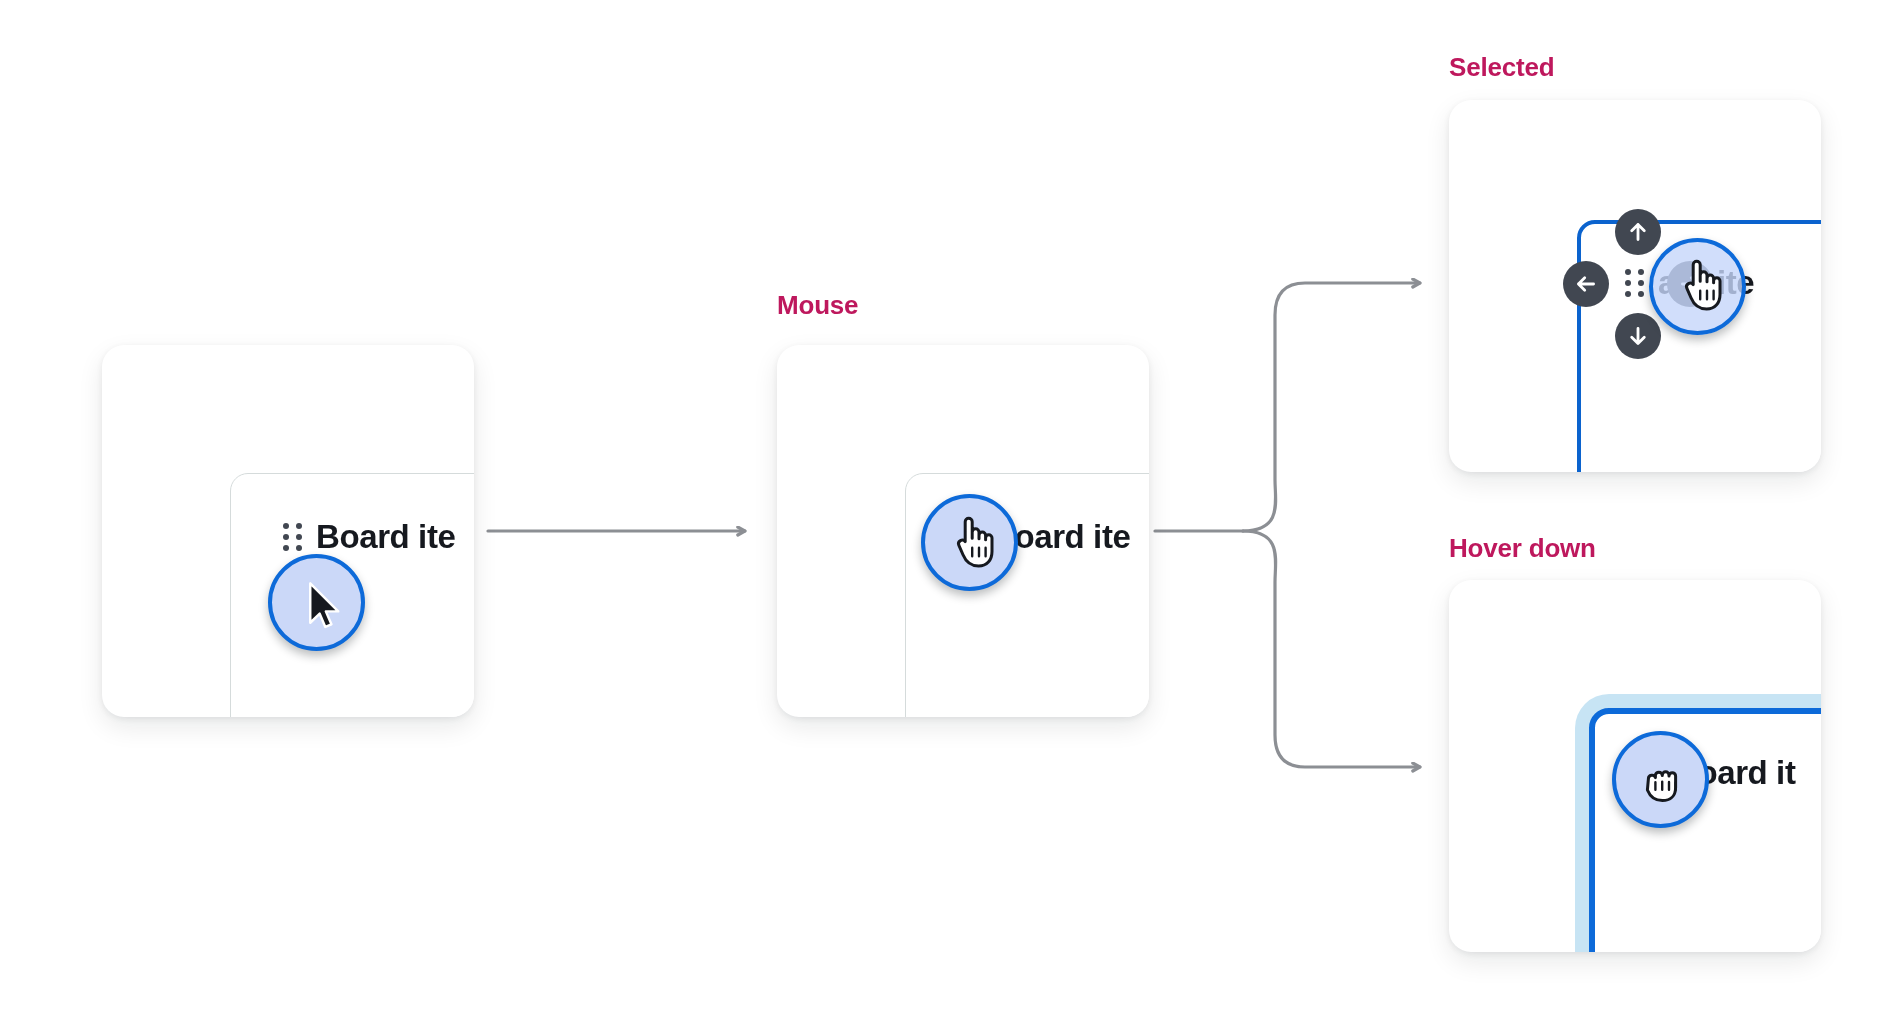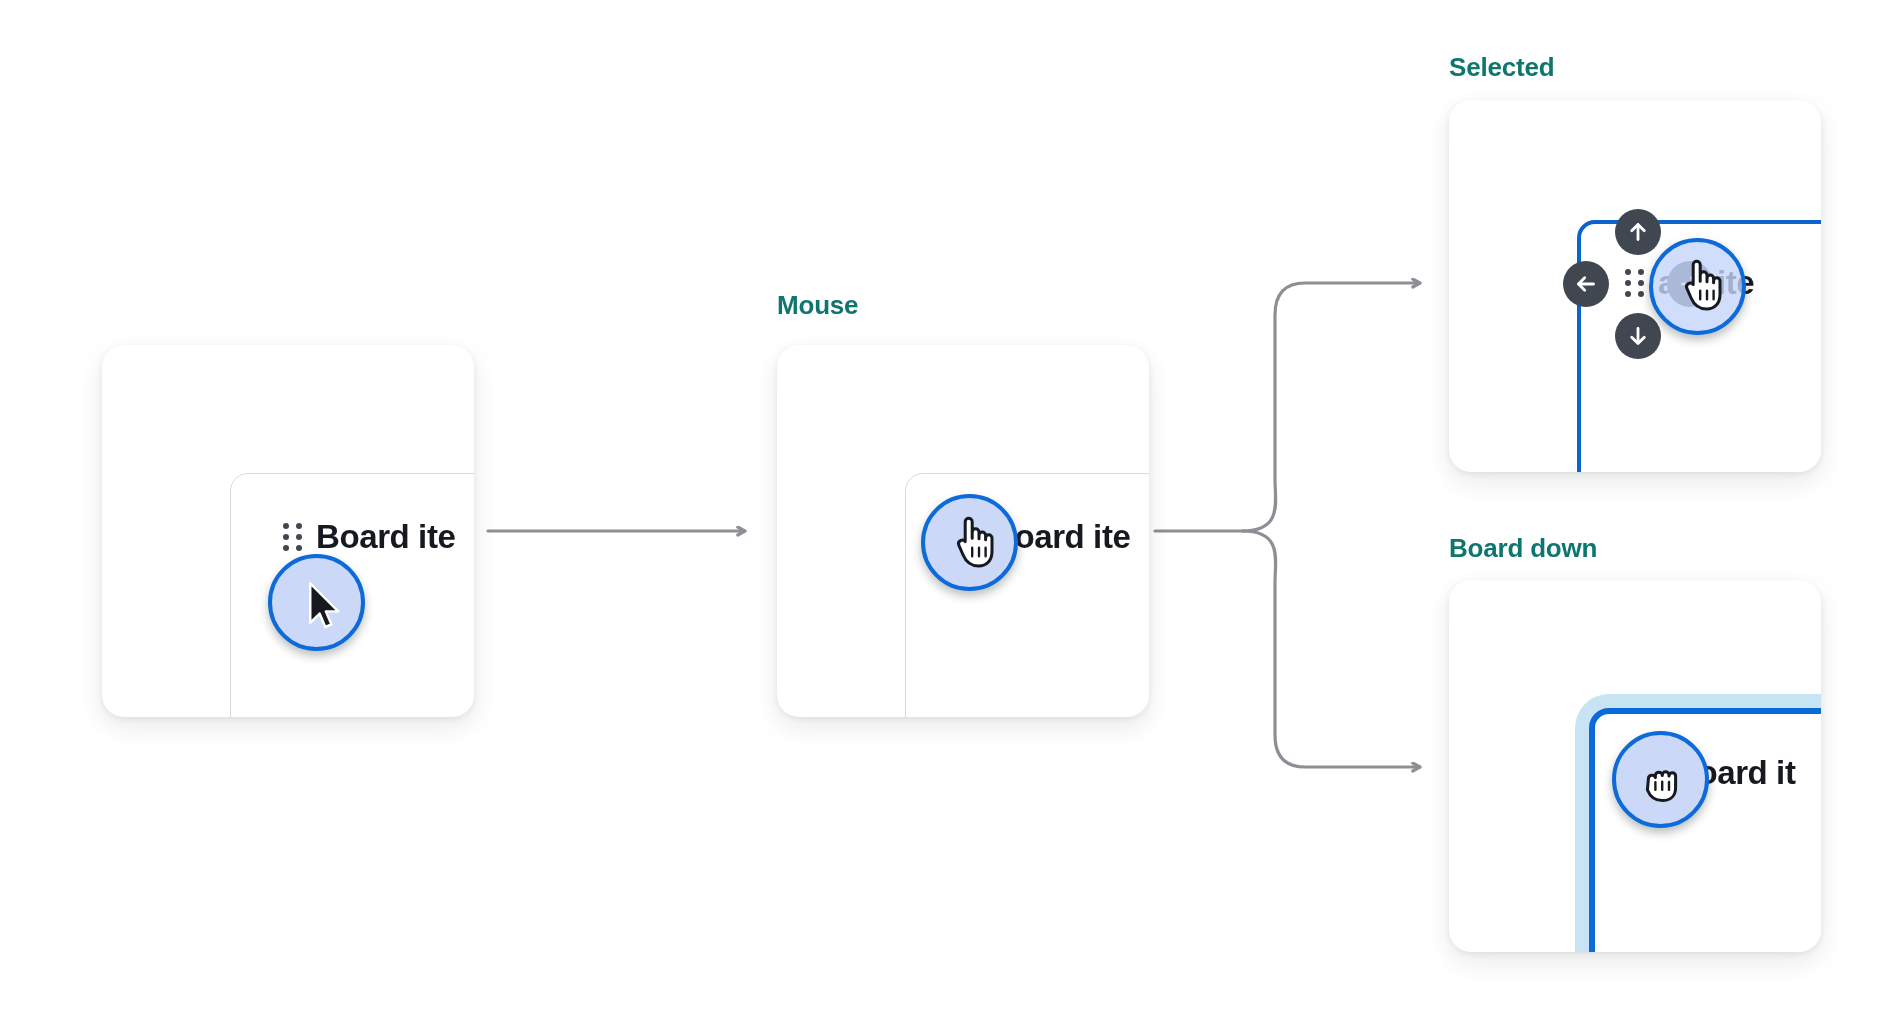--- a/index.html
+++ b/index.html
@@ -20,21 +20,21 @@
     position: absolute;
     inset: 0;
   }
 
   
   .state-label {
     position: absolute;
     font-family: "Liberation Sans", sans-serif;
     font-size: 26px;
     font-weight: 700;
-    color: #0f766e;
+    color: #be185d;
     letter-spacing: -0.2px;
     white-space: nowrap;
   }
 
   
   .panel {
     position: absolute;
     background: #ffffff;
     border-radius: 22px;
     box-shadow: 0 2px 6px rgba(15,20,26,0.07),
@@ -256,21 +256,21 @@
     <svg width="44" height="54" viewBox="0 0 22 27">
       <path d="M7.6,12.4 L7.6,3.4 a1.75,1.75 0 0 1 3.5,0 L11.1,11.6 L11.1,8.6
                a1.7,1.7 0 0 1 3.4,0 L14.5,11.9 L14.5,10.2 a1.65,1.65 0 0 1 3.3,0
                L17.8,12.4 L17.8,11.5 a1.6,1.6 0 0 1 3.2,0 L21,18.2
                c0,4.4 -2.6,7.3 -6.7,7.3 c-4.2,0 -6.4,-2.2 -7.8,-5.6
                L4.4,15.1 a1.85,1.85 0 0 1 3.2,-1.8 Z" fill="#ffffff" stroke="#16191f" stroke-width="1.5" stroke-linejoin="round"></path>
       <path d="M11.1,16.4 L11.1,20.6 M14.5,16.4 L14.5,20.6 M17.8,16.4 L17.8,20.6" stroke="#16191f" stroke-width="1.2" stroke-linecap="round"></path>
     </svg>
   </span>
 
-  <div class="state-label" style="left:1449px; top:533px;">Board down</div>
+  <div class="state-label" style="left:1449px; top:533px;">Hover down</div>
 
   <div class="panel" style="left:1449px; top:580px; width:372px; height:372px;">
 
     <div class="board-card pressed" style="left:140px; top:128px; width:400px; height:400px;">
       <div class="card-row" style="left:46px; top:42px;">
         <span class="drag-handle">
           <i></i>
             <i></i>
             <i></i>
             <i></i>

